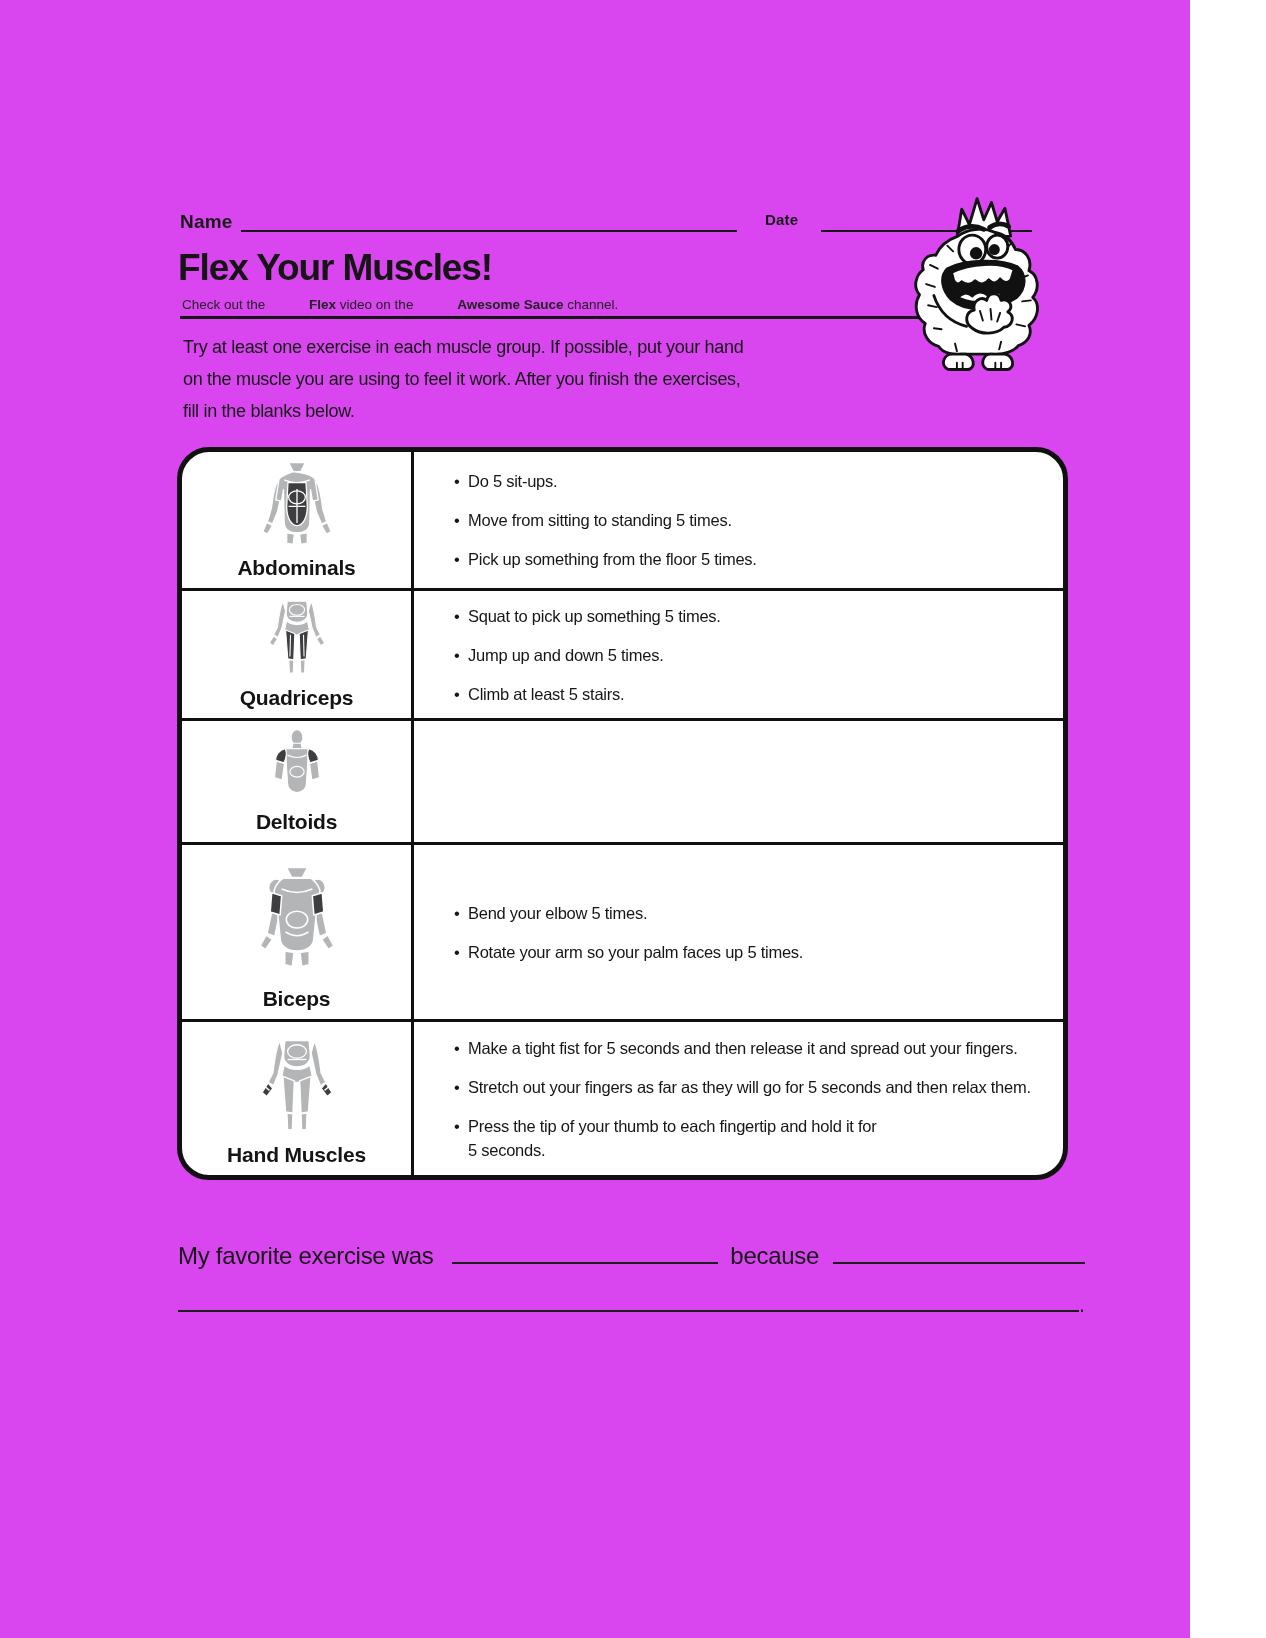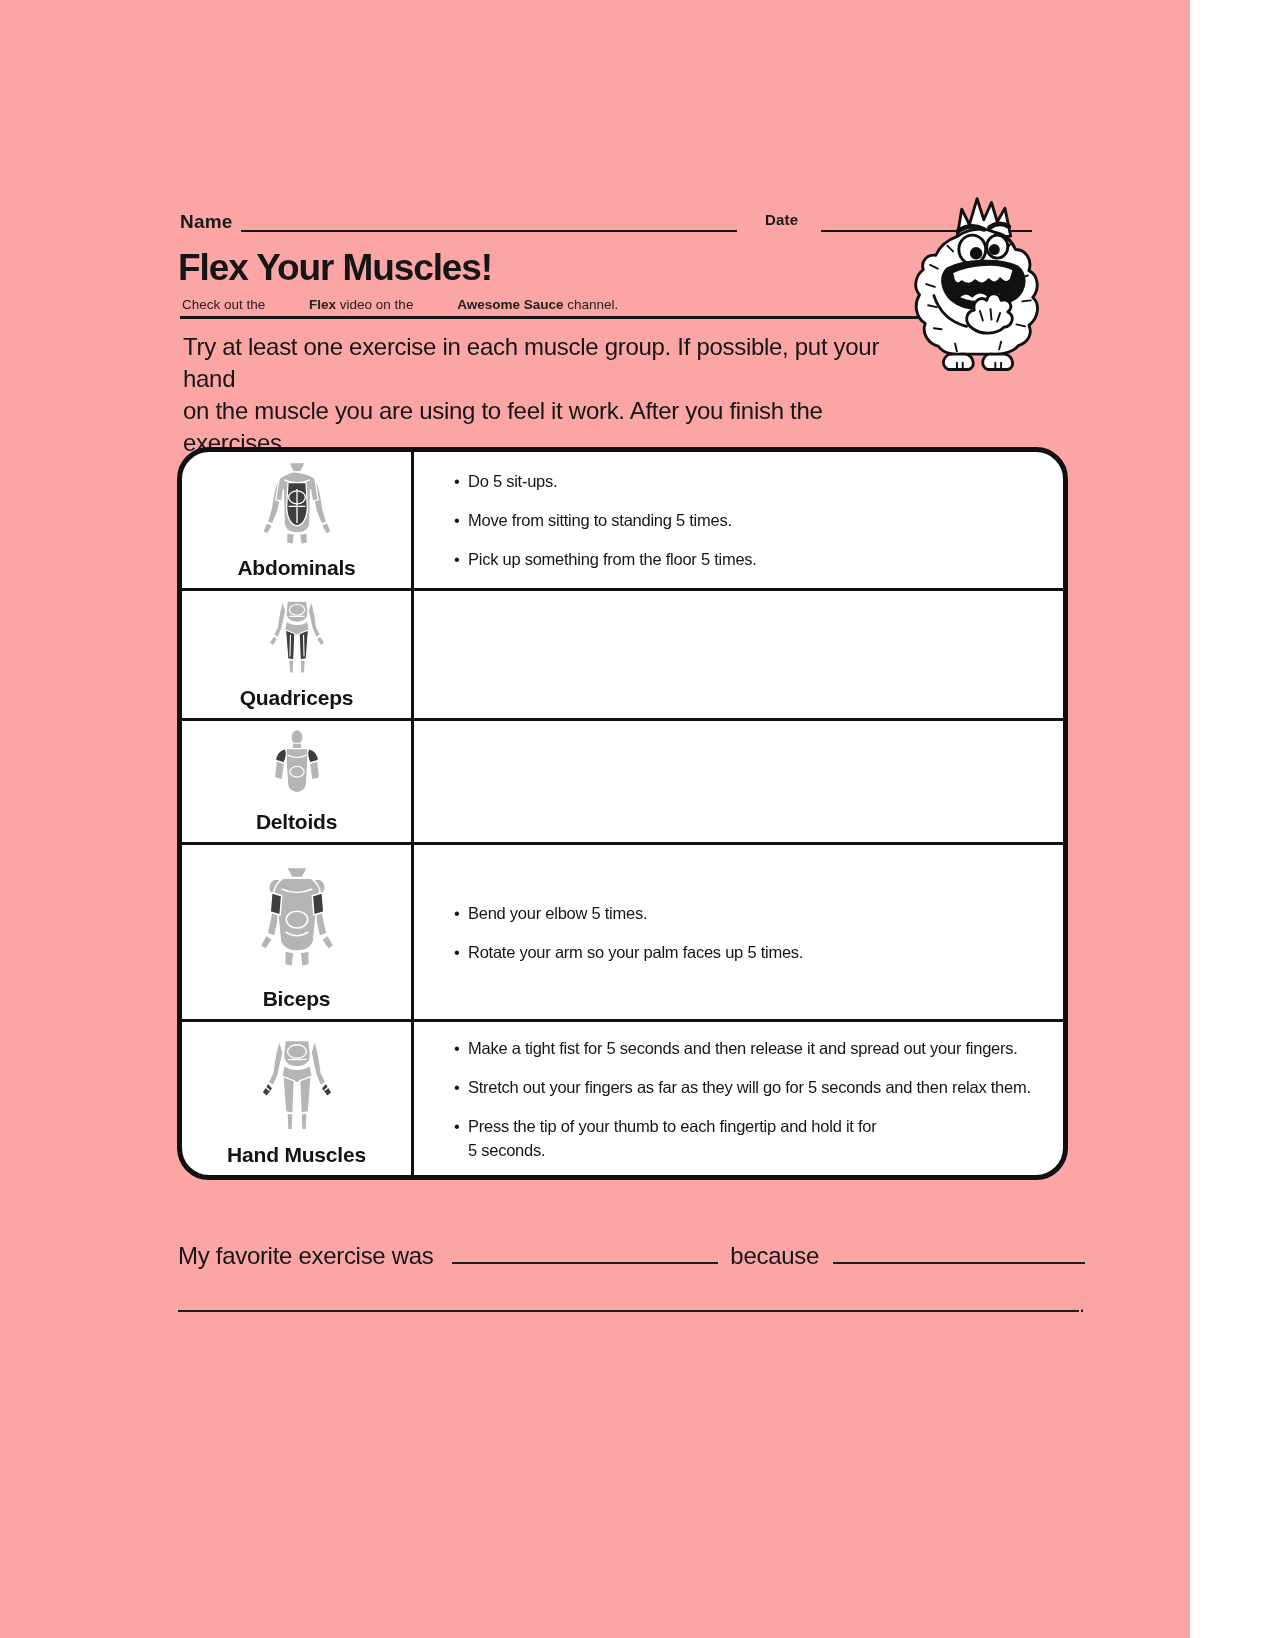--- a/index.html
+++ b/index.html
@@ -8,35 +8,35 @@
     --fig-dark:#3e3e40;
   }
   *{margin:0;padding:0;box-sizing:border-box;}
   html,body{background:#ffffff;}
   body{
     width:1266px;height:1638px;
     font-family:"Liberation Sans","DejaVu Sans",sans-serif;
     color:var(--ink);
     position:relative;
   }
-  .sheet{position:relative;width:1190px;height:1638px;background:#fca5a5;overflow:hidden;}
+  .sheet{position:relative;width:1190px;height:1638px;background:#d946ef;overflow:hidden;}
 
   
   .name-label{position:absolute;left:180px;top:211px;font-size:19px;font-weight:bold;letter-spacing:.2px;}
   .name-line{position:absolute;left:241px;top:201px;width:496px;height:31px;border-bottom:2px solid #161616;}
   .date-label{position:absolute;left:765px;top:211px;font-size:15px;font-weight:bold;letter-spacing:.2px;}
   .date-line{position:absolute;left:821px;top:201px;width:211px;height:31px;border-bottom:2px solid #161616;}
   .mascot{position:absolute;left:896px;top:190px;width:166px;height:192px;z-index:3;}
 
   .page-title{position:absolute;left:178px;top:247px;font-size:37px;font-weight:800;letter-spacing:-1.1px;color:#151515;}
   .subtitle{position:absolute;left:182px;top:297px;font-size:13.5px;color:#222;}
   .subtitle b{font-weight:bold;padding-left:40px;}
   .title-rule{position:absolute;left:180px;top:316px;width:770px;height:2.5px;background:#161616;}
 
-  .intro{position:absolute;left:183px;top:331px;width:720px;font-size:24px;letter-spacing:-0.3px;line-height:32px;color:#161616;}
+  .intro{position:absolute;left:183px;top:331px;width:720px;font-size:18px;letter-spacing:-0.3px;line-height:32px;color:#161616;}
 
   
   .muscle-table{
     position:absolute;left:177px;top:447px;width:891px;
     border:5px solid #101010;border-radius:32px;overflow:hidden;background:#fff;
   }
   .trow{display:flex;width:100%;}
   .trow + .trow{border-top:3px solid #101010;}
   .cell-fig{
     width:232px;flex:0 0 232px;border-right:3px solid #101010;
@@ -205,20 +205,27 @@
             <path fill="var(--fig-gray)" d="M45,112 L54,113 L53,137 L46,136 Z"></path>
             <path fill="var(--fig-gray)" d="M75,112 L66,113 L67,137 L74,136 Z"></path>
             <path fill="var(--fig-dark)" d="M39,57 L56,64 L54,112 L43,110 Z"></path>
             <path fill="var(--fig-dark)" d="M81,57 L64,64 L66,112 L77,110 Z"></path>
             <path fill="none" d="M48,66 L47,106"></path>
             <path fill="none" d="M72,66 L73,106"></path>
           </g>
         </svg>
         <div class="muscle-label">Quadriceps</div>
       </div>
+      <div class="cell-bullets">
+        <ul class="bullets">
+            <li class="bullet">Squat to pick up something 5 times.</li>
+            <li class="bullet">Jump up and down 5 times.</li>
+            <li class="bullet">Climb at least 5 stairs.</li>
+          </ul>
+      </div>
     </div>
 
     <div class="trow r3">
       <div class="cell-fig">
         <svg width="82" height="80" viewBox="0 0 120 118">
           <g stroke="#fff" stroke-width="2" stroke-linejoin="round">
             <ellipse cx="60" cy="14" rx="10" ry="13" fill="var(--fig-gray)"></ellipse>
             <path fill="var(--fig-gray)" d="M53,24 L67,24 L69,34 L51,34 Z"></path>
             <path fill="var(--fig-gray)" d="M25,54 L39,58 L35,86 L22,82 Z"></path>
             <path fill="var(--fig-gray)" d="M95,54 L81,58 L85,86 L98,82 Z"></path>

